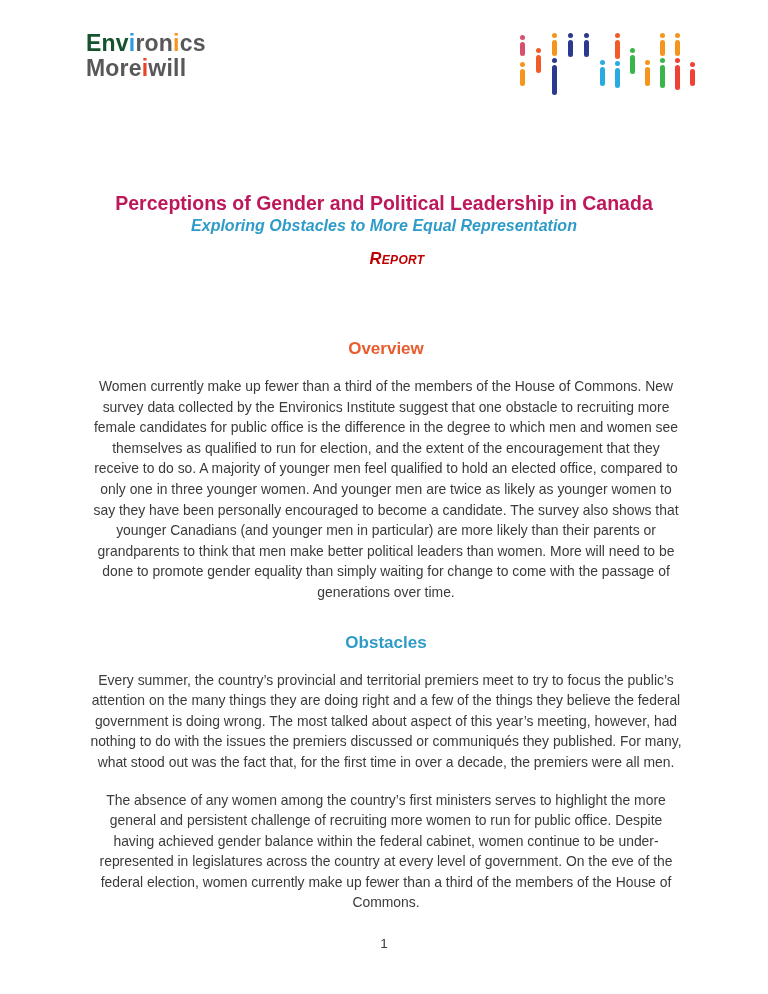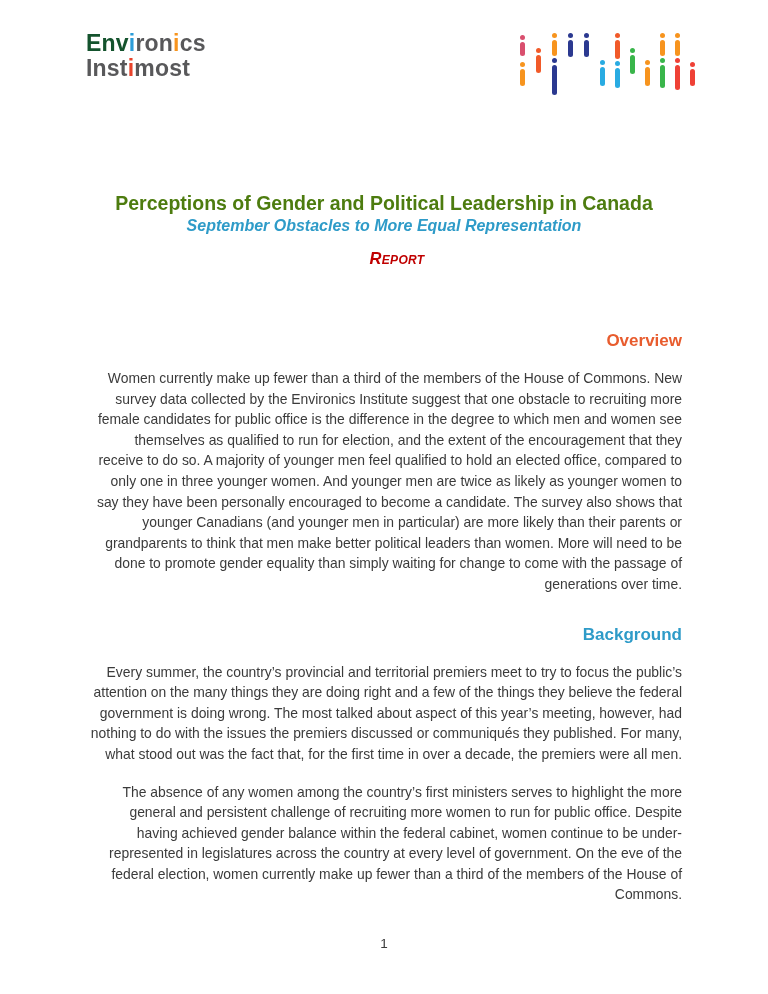--- a/index.html
+++ b/index.html
@@ -63,27 +63,27 @@
     font-weight: 700;
     font-style: italic;
     color: #C00000;
   }
   .report-label { font-size: 16.5px; font-variant: small-caps; letter-spacing: 0.3px; padding-left: 26px; }
   .report-date  { font-size: 15.5px; font-variant: small-caps; letter-spacing: 0.3px; margin-top: 1px; }
 
   
   .content {
     position: absolute;
-    top: 330px;
+    top: 338px;
     left: 90px;
     width: 592px;
     color: #3B3B3B;
     font-size: 13.9px;
     line-height: 20.6px;
-    text-align: right;
+    text-align: center;
   }
   .content h3 {
     margin: 0;
     font-size: 17px;
     font-weight: 700;
     line-height: 21px;
   }
   .content p { margin: 17px 0 0 0; }
   .content section + section { margin-top: 29px; }
 
@@ -98,21 +98,21 @@
   }
 </style>
 </head>
 <body>
 
 <div class="page">
 
   <header>
     <div class="wordmark">
       <div class="wm-line"><span style="color: #14532d;">Env</span><span style="color: rgb(43, 156, 216);">i</span><span style="color: rgb(88, 88, 90);">ron</span><span style="color: rgb(247, 148, 30);">i</span><span style="color: rgb(88, 88, 90);">cs</span></div>
-      <div class="wm-line"><span style="color: rgb(88, 88, 90);">Inst</span><span style="color: rgb(232, 67, 43);">i</span><span style="color: rgb(88, 88, 90);">most</span></div>
+      <div class="wm-line"><span style="color: rgb(88, 88, 90);">More</span><span style="color: rgb(232, 67, 43);">i</span><span style="color: rgb(88, 88, 90);">will</span></div>
     </div>
     <div class="ipattern">
         <div class="iglyph" style="left: 5px; top: 7px;">
           <div class="dot" style="background: rgb(217, 79, 110);"></div>
           <div class="stem" style="background: rgb(217, 79, 110); height: 14px;"></div>
         </div>
         <div class="iglyph" style="left: 5px; top: 34px;">
           <div class="dot" style="background: rgb(247, 148, 30);"></div>
           <div class="stem" style="background: rgb(247, 148, 30); height: 17px;"></div>
         </div>
@@ -173,37 +173,37 @@
           <div class="stem" style="background: rgb(239, 65, 54); height: 25px;"></div>
         </div>
         <div class="iglyph" style="left: 175px; top: 34px;">
           <div class="dot" style="background: rgb(239, 65, 54);"></div>
           <div class="stem" style="background: rgb(239, 65, 54); height: 17px;"></div>
         </div>
       </div>
   </header>
 
   <div class="title-block">
-    <h1 class="doc-title" style="color: #4d7c0f;">Perceptions of Gender and Political Leadership in Canada</h1>
-    <div class="doc-subtitle" style="color: rgb(46, 155, 200);">September Obstacles to More Equal Representation</div>
+    <h1 class="doc-title" style="color: #be185d;">Perceptions of Gender and Political Leadership in Canada</h1>
+    <div class="doc-subtitle" style="color: rgb(46, 155, 200);">Exploring Obstacles to More Equal Representation</div>
   </div>
 
   <div class="report-block" style="color: rgb(192, 0, 0);">
     <div class="report-label">Report</div>
   </div>
 
   <main class="content">
 
     <section>
       <h3 style="color: rgb(232, 92, 46);">Overview</h3>
       <p>Women currently make up fewer than a third of the members of the House of Commons. New survey data collected by the Environics Institute suggest that one obstacle to recruiting more female candidates for public office is the difference in the degree to which men and women see themselves as qualified to run for election, and the extent of the encouragement that they receive to do so. A majority of younger men feel qualified to hold an elected office, compared to only one in three younger women. And younger men are twice as likely as younger women to say they have been personally encouraged to become a candidate. The survey also shows that younger Canadians (and younger men in particular) are more likely than their parents or grandparents to think that men make better political leaders than women. More will need to be done to promote gender equality than simply waiting for change to come with the passage of generations over time.</p>
     </section>
 
     <section>
-      <h3 style="color: rgb(46, 155, 200);">Background</h3>
+      <h3 style="color: rgb(46, 155, 200);">Obstacles</h3>
       <p>Every summer, the country’s provincial and territorial premiers meet to try to focus the public’s attention on the many things they are doing right and a few of the things they believe the federal government is doing wrong. The most talked about aspect of this year’s meeting, however, had nothing to do with the issues the premiers discussed or communiqués they published. For many, what stood out was the fact that, for the first time in over a decade, the premiers were all men.</p>
       <p>The absence of any women among the country’s first ministers serves to highlight the more general and persistent challenge of recruiting more women to run for public office. Despite having achieved gender balance within the federal cabinet, women continue to be under-represented in legislatures across the country at every level of government. On the eve of the federal election, women currently make up fewer than a third of the members of the House of Commons.</p>
     </section>
 
   </main>
 
   <footer class="page-footer">
     <span>1</span>
   </footer>
 

